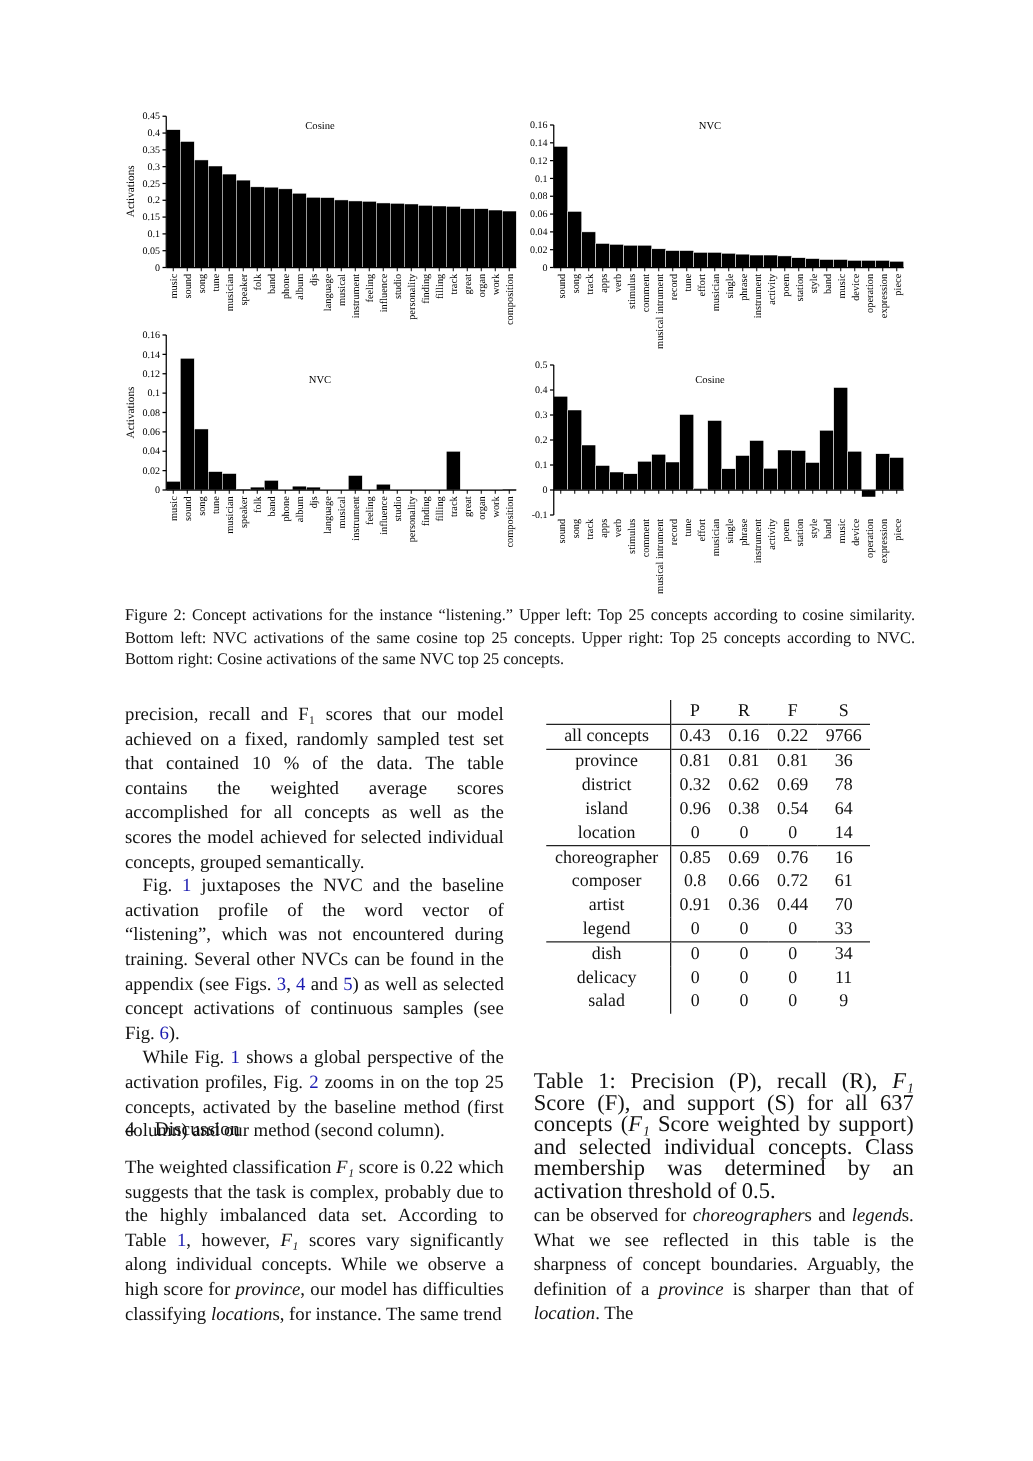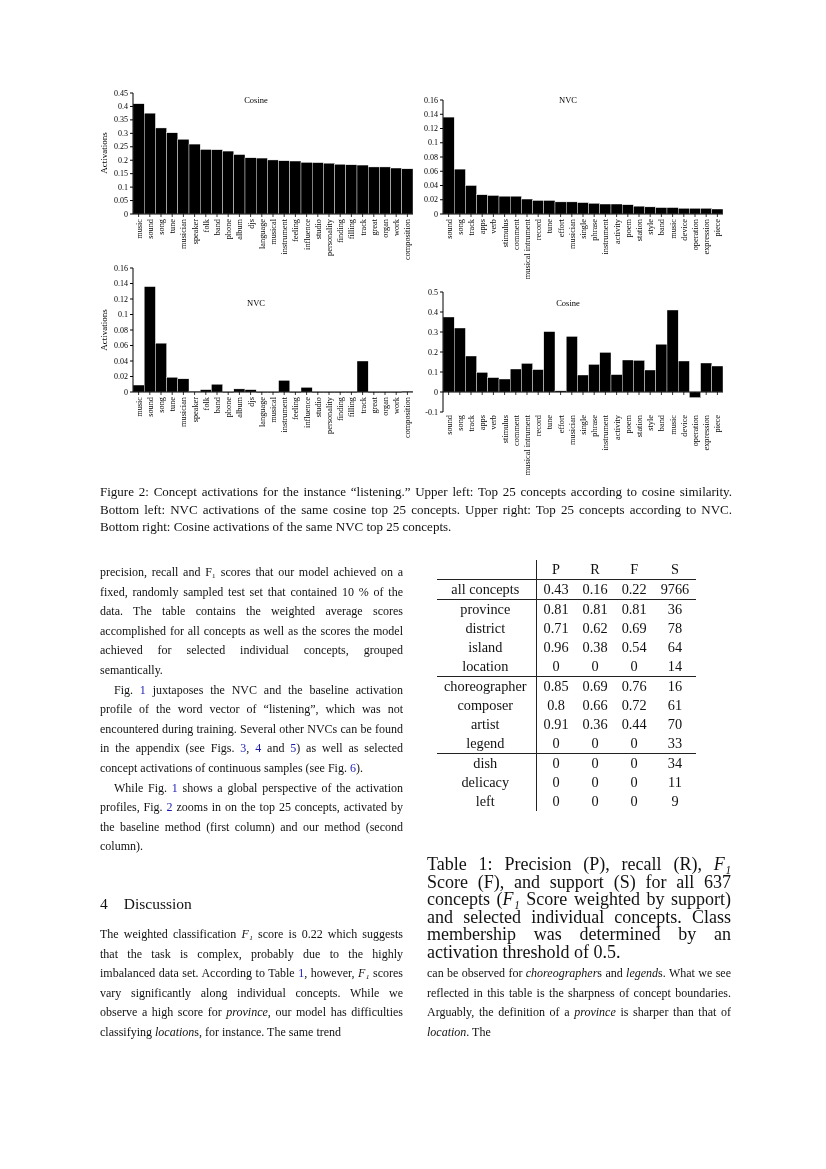--- a/index.html
+++ b/index.html
@@ -2,21 +2,21 @@
 <html><head>
 <meta charset="utf-8">
 <style>
   html, body { margin:0; padding:0; background:#fff; }
   body { width:826px; height:1169px; position:relative; overflow:hidden;
          font-family:"Liberation Serif","DejaVu Serif",serif; color:#111; }
   .chart { position:absolute; }
   .chart svg { display:block; overflow:visible; }
   .caption { position:absolute; left:100px; top:483px; width:632px;
              font-size:13px; line-height:17.5px; text-align:justify; }
-  .col { position:absolute; font-size:12px; line-height:19.6px; text-align:justify; }
+  .col { position:absolute; font-size:15px; line-height:19.6px; text-align:justify; }
   .col p { margin:0; }
   .indent { text-indent:14px; }
   .ref { color:#1a1ab0; }
   h2 { font-size:15.5px; font-weight:normal; margin:0; position:absolute; }
   h2 .num { margin-right:16px; }
   table.res { position:absolute; left:437px; top:560px; border-collapse:collapse;
               font-size:14.3px; }
   table.res td, table.res th { padding:0 7px; height:19px; text-align:center; font-weight:normal; }
   table.res td.first, table.res th.first { border-right:1.5px solid #222; padding-right:9px; }
   table.res tr.rule td { border-top:1.5px solid #222; }
@@ -457,21 +457,21 @@
       </tr>
       <tr class="rule">
         <td class="first">province</td>
         <td>0.81</td>
         <td>0.81</td>
         <td>0.81</td>
         <td>36</td>
       </tr>
       <tr>
         <td class="first">district</td>
-        <td>0.71</td>
+        <td>0.32</td>
         <td>0.62</td>
         <td>0.69</td>
         <td>78</td>
       </tr>
       <tr>
         <td class="first">island</td>
         <td>0.96</td>
         <td>0.38</td>
         <td>0.54</td>
         <td>64</td>
@@ -519,21 +519,21 @@
         <td>34</td>
       </tr>
       <tr>
         <td class="first">delicacy</td>
         <td>0</td>
         <td>0</td>
         <td>0</td>
         <td>11</td>
       </tr>
       <tr>
-        <td class="first">left</td>
+        <td class="first">salad</td>
         <td>0</td>
         <td>0</td>
         <td>0</td>
         <td>9</td>
       </tr>
     </tbody>
 </table>
 
 <div class="tcap"><span>Table 1: Precision (P), recall (R), </span><i>F₁</i><span> Score (F), and support (S) for all 637 concepts (</span><i>F₁</i><span> Score weighted by support) and selected individual concepts. Class membership was determined by an activation threshold of 0.5.</span></div>
 

